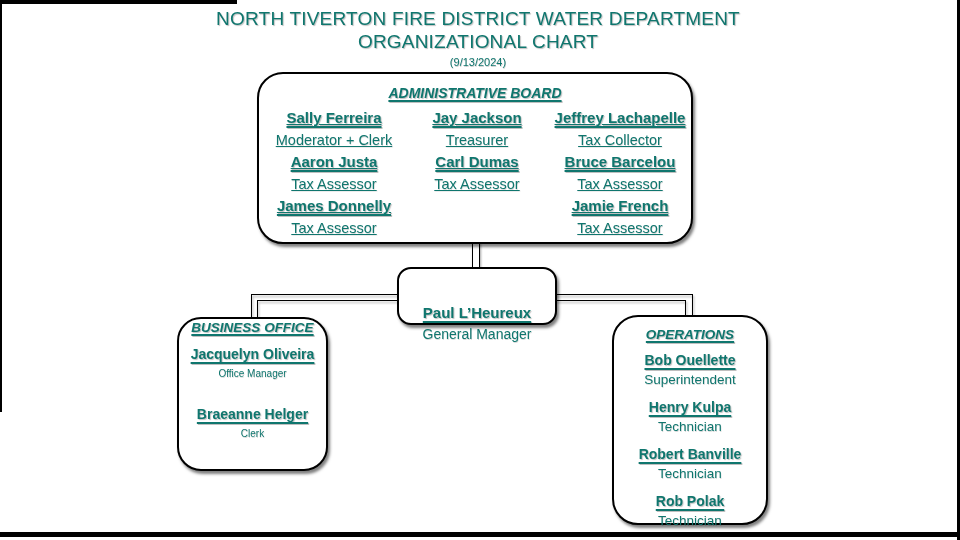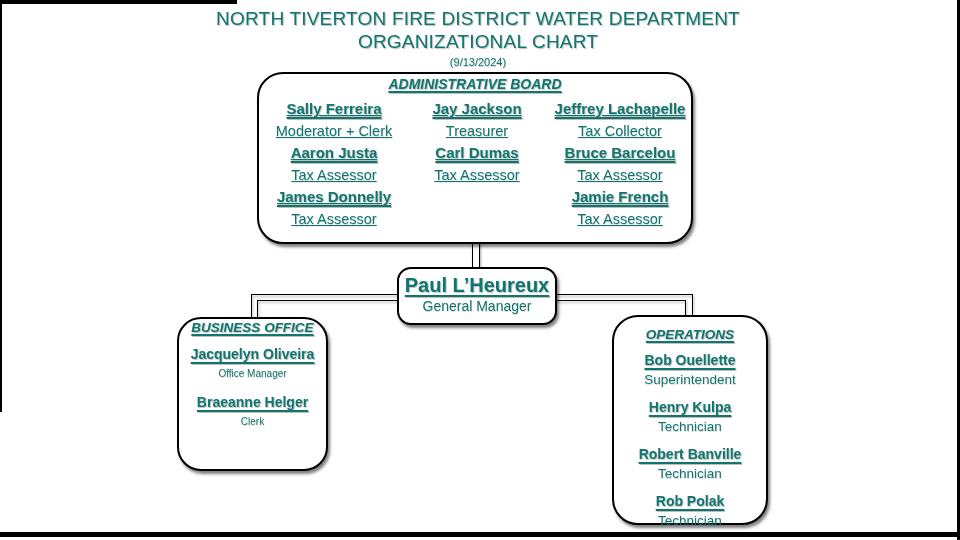--- a/index.html
+++ b/index.html
@@ -20,21 +20,21 @@
     text-shadow:1px 1px 1px rgba(0,0,0,0.25);}
   .title-date{font-size:11px;line-height:13px;margin-top:3px;
     text-shadow:0.5px 0.5px 0.5px rgba(0,0,0,0.2);}
 
   
   .node{
     position:absolute;box-sizing:border-box;background:#fff;
     border:2.5px solid #000;box-shadow:2px 3px 3px rgba(0,0,0,0.5);
     text-align:center;
   }
-  #admin-box{left:257px;top:72px;width:436px;height:172px;border-radius:26px;padding-top:2px;}
+  #admin-box{left:257px;top:72px;width:436px;height:172px;border-radius:26px;padding-top:11px;}
   #manager-box{left:397px;top:267px;width:160px;height:58px;border-radius:14px;padding-top:6px;}
   #business-box{left:177px;top:317px;width:151px;height:154px;border-radius:24px;}
   #operations-box{left:612px;top:315px;width:156px;height:210px;border-radius:26px;padding-top:9px;}
 
   .box-header{
     font-weight:bold;font-style:italic;text-decoration:underline;
     text-decoration-thickness:1.8px;text-underline-offset:2px;
     font-size:14px;line-height:17px;text-shadow:1px 1px 1px rgba(0,0,0,0.25);
   }
   .box-header.small{font-size:13.5px;}
@@ -44,26 +44,26 @@
   }
   .person-role{text-shadow:0.5px 0.5px 0.5px rgba(0,0,0,0.15);}
 
   
   #admin-grid{display:grid;grid-template-columns:150px 136px 150px;margin-top:5px;text-decoration:underline;}
   #admin-grid .cell{padding:0;}
   #admin-grid .person-name{font-size:15px;line-height:22px;display:block;}
   #admin-grid .person-role{font-size:14.5px;line-height:22px;display:block;}
 
   
-  #manager-box .person-name{font-size:20px;line-height:20px;display:block;}
+  #manager-box .person-name{font-size:15px;line-height:20px;display:block;margin-top:28px;}
   #manager-box .person-role{font-size:14px;line-height:22px;display:block;}
 
   
   #business-box .member{margin-top:8px;}
-  #business-box .member.gap{margin-top:8px;}
+  #business-box .member.gap{margin-top:20px;}
   #business-box .person-name{font-size:14px;line-height:20px;display:block;}
   #business-box .person-role{font-size:10px;line-height:20px;display:block;}
 
   
   #operations-box .member{margin-top:7px;}
   #operations-box .person-name{font-size:14px;line-height:20px;display:block;}
   #operations-box .person-role{font-size:13.5px;line-height:20px;display:block;}
 
   
   .conn{position:absolute;box-sizing:border-box;filter:drop-shadow(1.5px 2px 1px rgba(0,0,0,0.35));}

